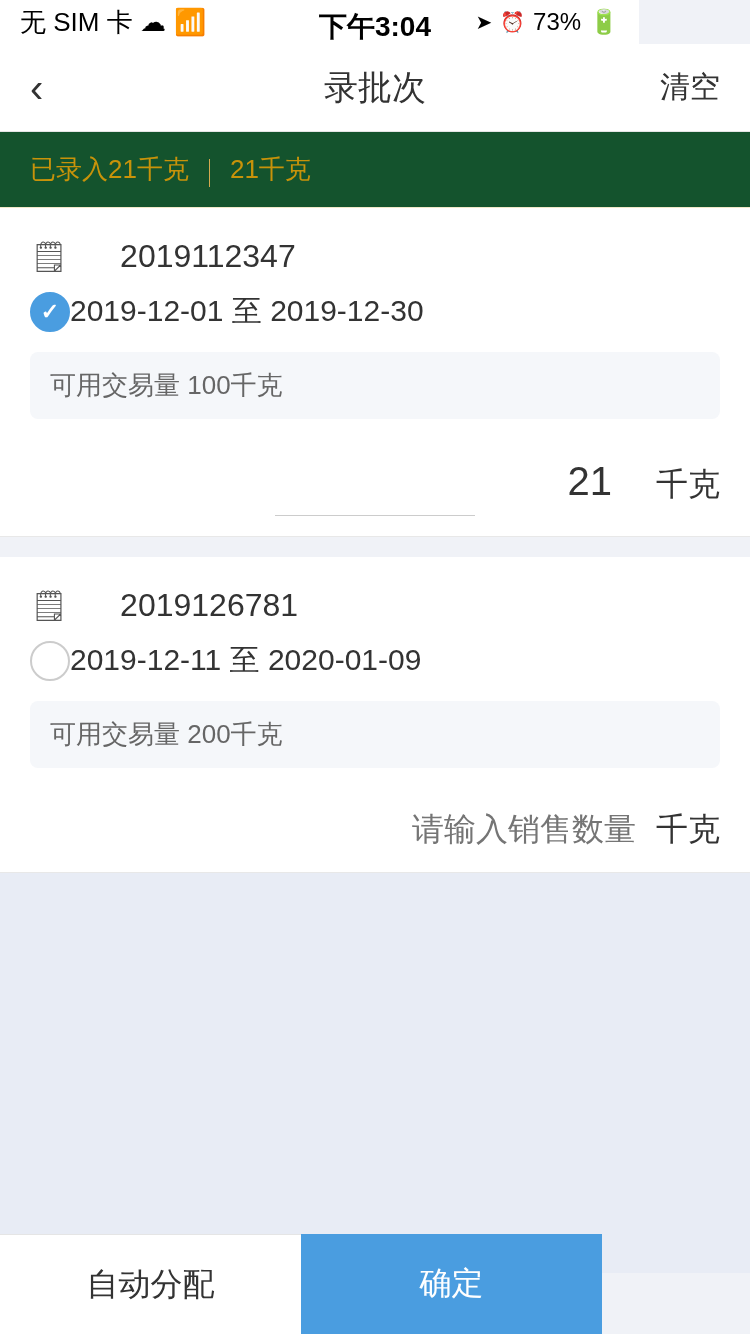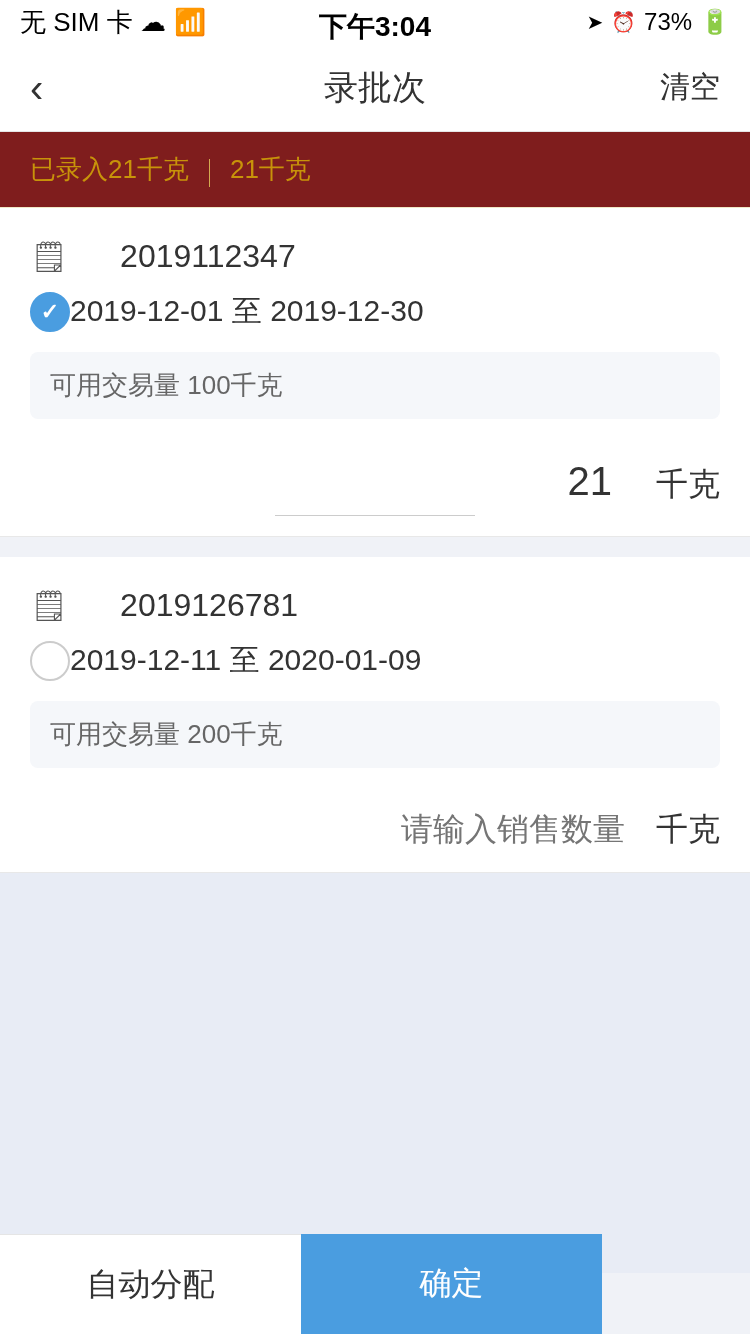--- a/index.html
+++ b/index.html
@@ -7,21 +7,21 @@
     body {
       width: 750px;
       min-height: 1334px;
       font-family: -apple-system, "PingFang SC", "Helvetica Neue", Arial, sans-serif;
       background: #f0f2f7;
       overflow-x: hidden;
     }
 
     
     .status-bar {
-      width: 750px;
+      width: 639px;
       height: 44px;
       background: #fff;
       display: flex;
       align-items: center;
       justify-content: space-between;
       padding: 0 20px;
       font-size: 28px;
     }
     .status-left {
       display: flex;
@@ -75,21 +75,21 @@
     }
     .nav-clear {
       font-size: 30px;
       color: #333;
       cursor: pointer;
     }
 
     
     .info-banner {
       width: 750px;
-      background: #7f1d1d;
+      background: #14532d;
       padding: 20px 30px;
       display: flex;
       align-items: flex-end;
       gap: 0;
       border-bottom: 1px solid #f0e8c8;
     }
     .info-label {
       font-size: 26px;
       color: #c8930a;
     }
@@ -204,21 +204,21 @@
     }
 
     
     .input-row {
       display: flex;
       align-items: baseline;
       justify-content: flex-end;
       padding: 20px 30px;
       background: #fff;
       border-bottom: 1px solid #e8e8e8;
-      gap: 16px;
+      gap: 5px;
     }
     .input-field {
       font-size: 32px;
       color: #ccc;
       border: none;
       outline: none;
       text-align: right;
       background: transparent;
       flex: 1;
       max-width: 400px;

